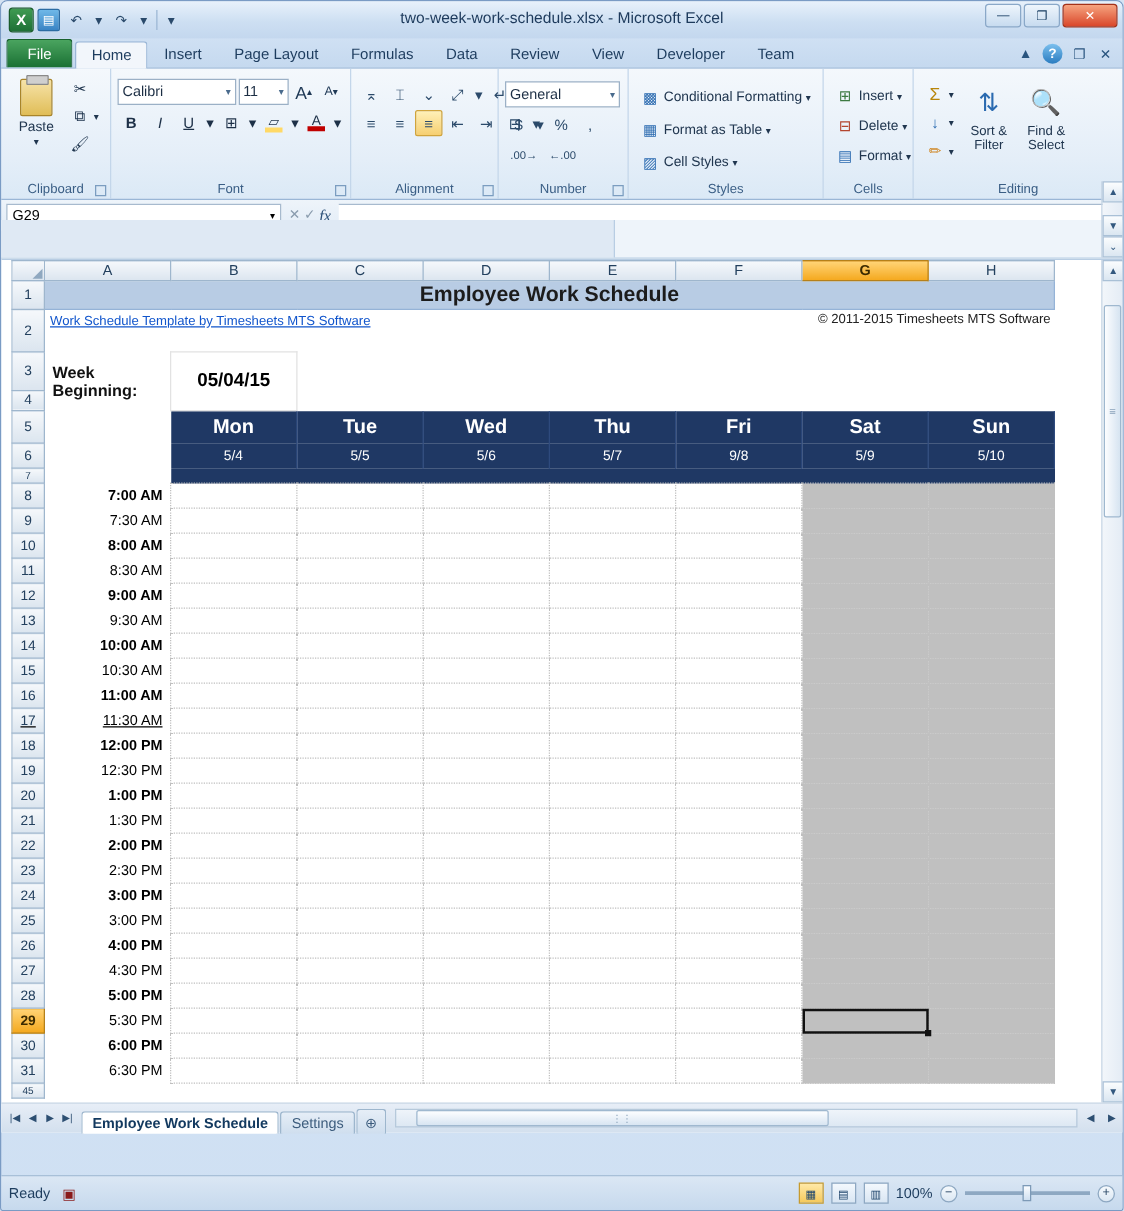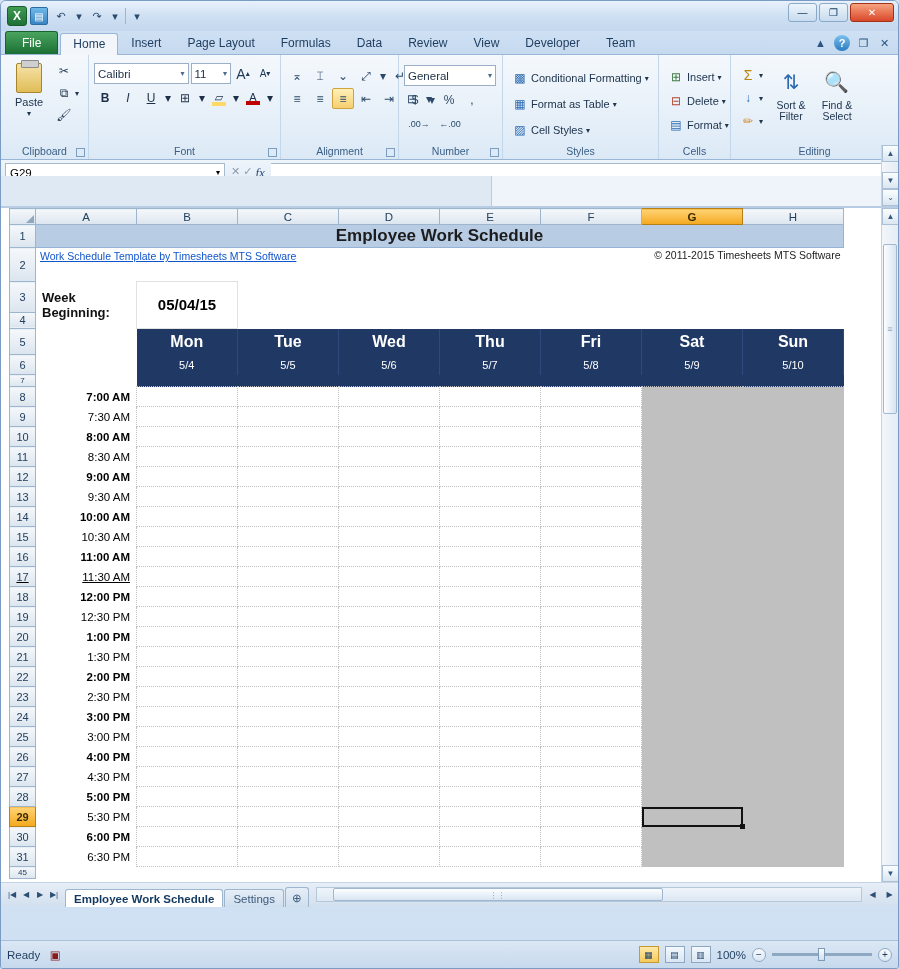--- a/index.html
+++ b/index.html
@@ -410,20 +410,21 @@
     <div class="qat">
       <div class="excel-icon">X</div>
       <div class="qat-btn qat-save">▤</div>
       <div class="qat-btn">↶</div>
       <div class="qat-btn" style="width:10px">▾</div>
       <div class="qat-btn">↷</div>
       <div class="qat-btn" style="width:10px">▾</div>
       <div class="qat-sep"></div>
       <div class="qat-btn" style="width:12px">▾</div>
     </div>
+    <div class="title-text">two-week-work-schedule.xlsx - Microsoft Excel</div>
     <div class="winbtns">
       <div class="winbtn">—</div>
       <div class="winbtn">❐</div>
       <div class="winbtn close">✕</div>
     </div>
   </div>
 
   <div class="tabstrip">
     <div class="tab file">File</div>
     <div class="tab active">Home</div>
@@ -772,21 +773,21 @@
           <td class="dayhdr dayname">Sun</td>
         </tr>
 
         <tr style="height:20px">
           <td class="rowhdr" style="height:20px">6</td>
           <td class="cell" style="border:none"></td>
           <td class="dayhdr daydate">5/4</td>
           <td class="dayhdr daydate">5/5</td>
           <td class="dayhdr daydate">5/6</td>
           <td class="dayhdr daydate">5/7</td>
-          <td class="dayhdr daydate">5/8</td>
+          <td class="dayhdr daydate">9/8</td>
           <td class="dayhdr daydate">5/9</td>
           <td class="dayhdr daydate">5/10</td>
         </tr>
 
         <tr style="height:6px">
           <td class="rowhdr" style="height:6px;font-size:8px">7</td>
           <td class="cell" style="border:none"></td>
           <td class="topband" colspan="7"></td>
         </tr>
 

